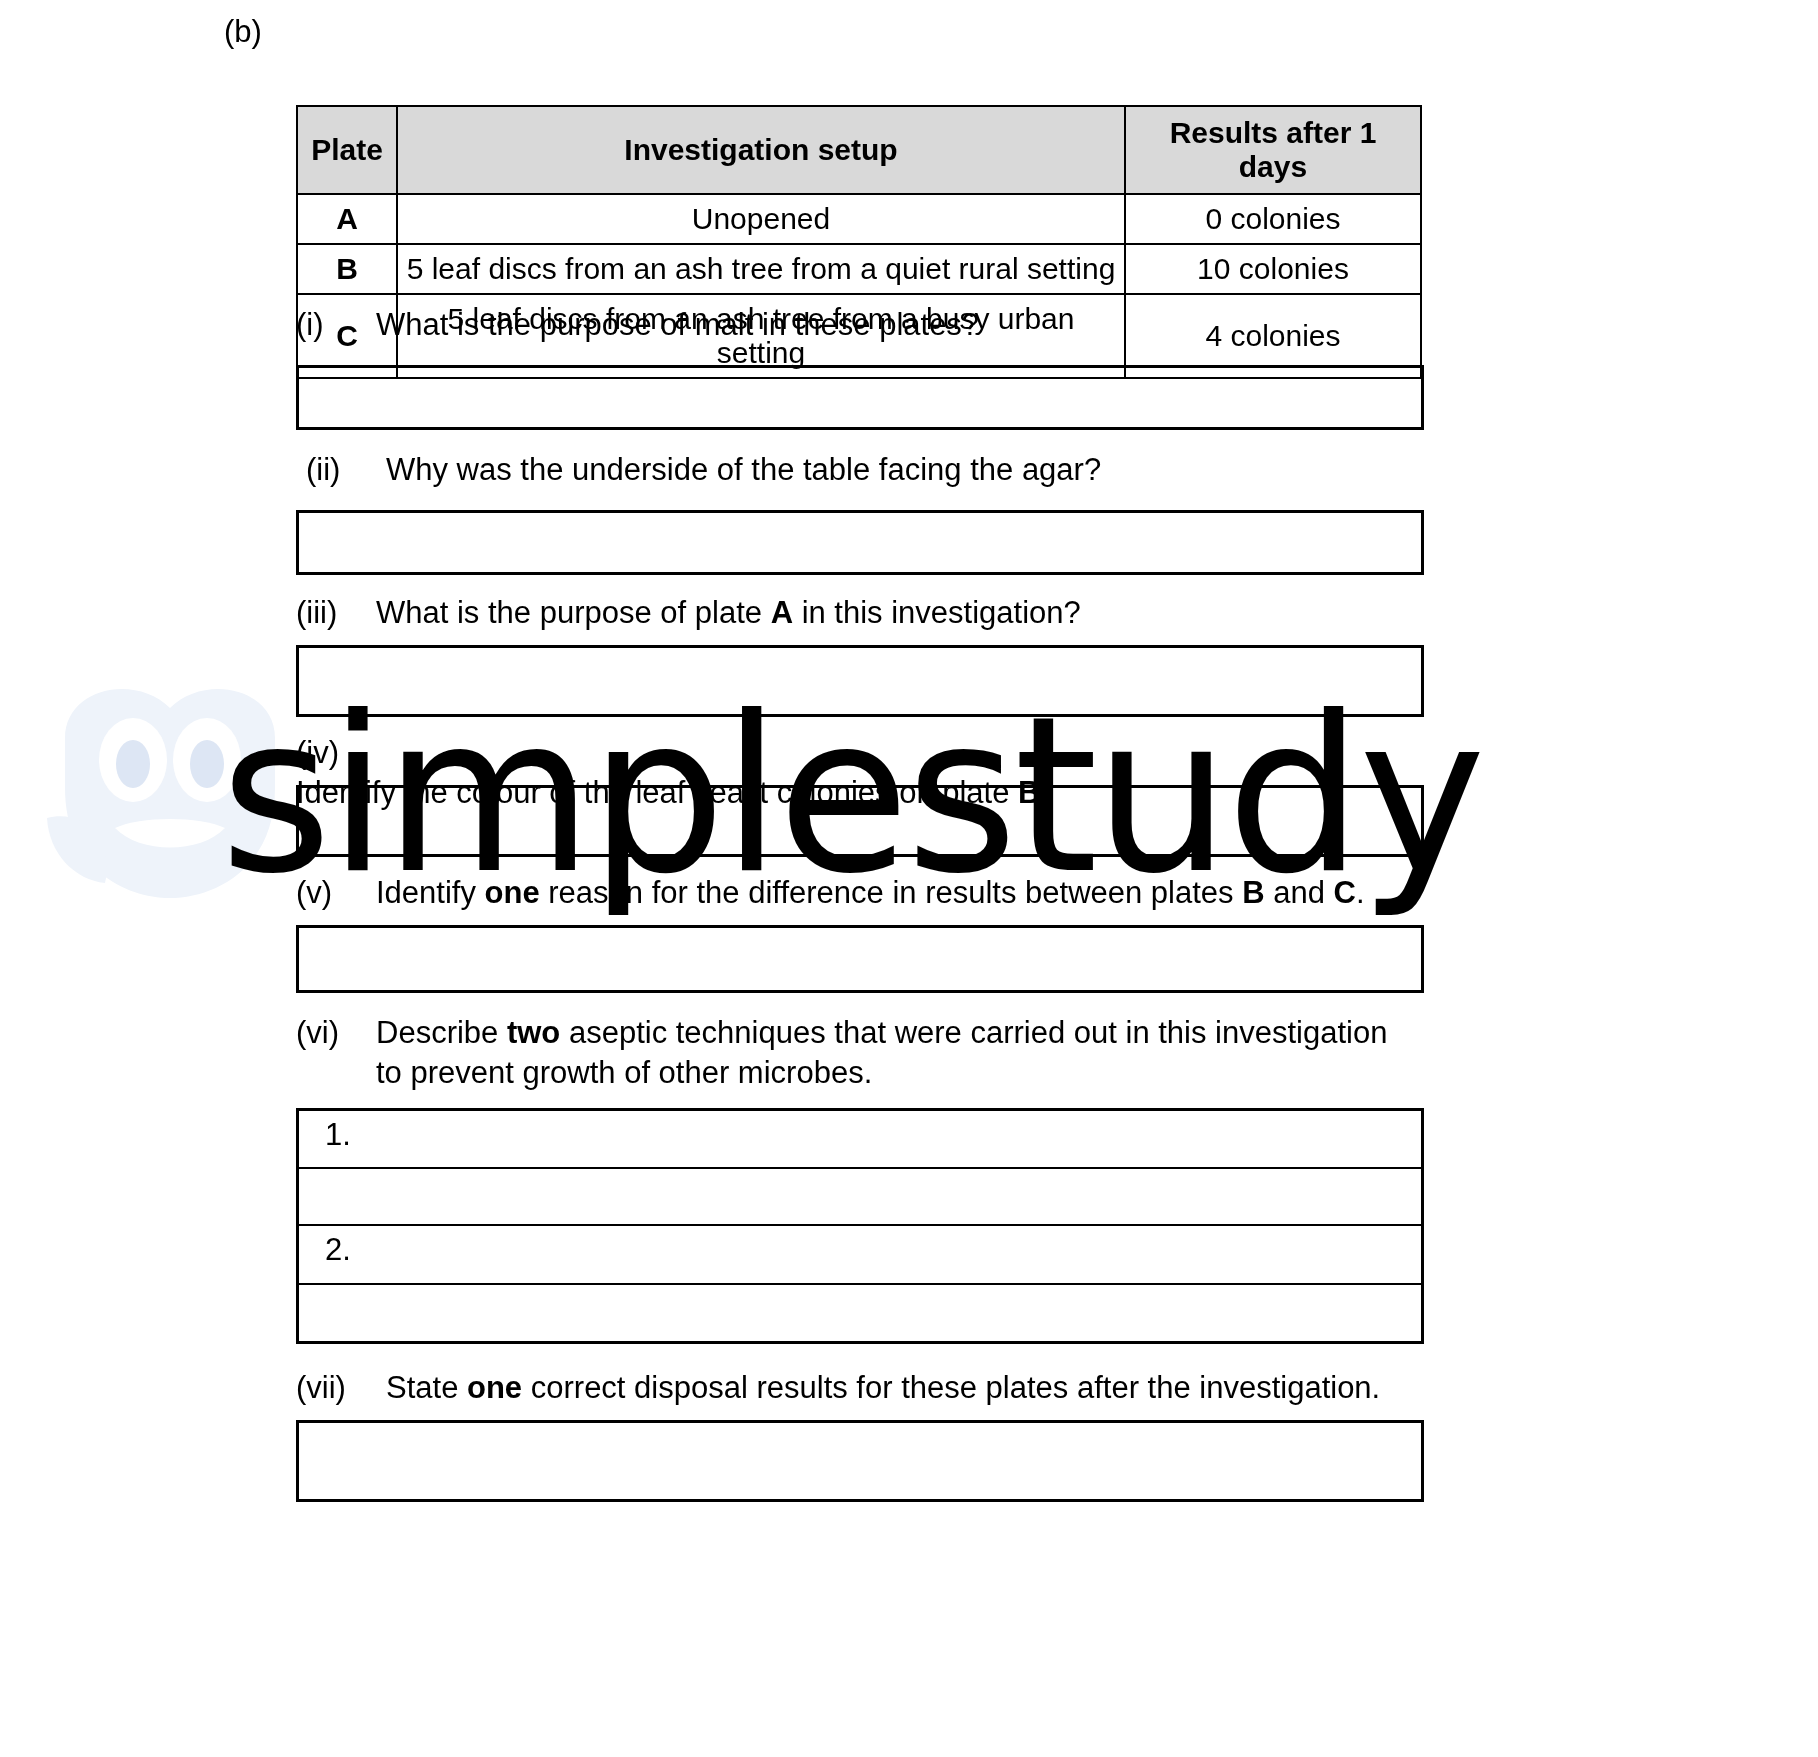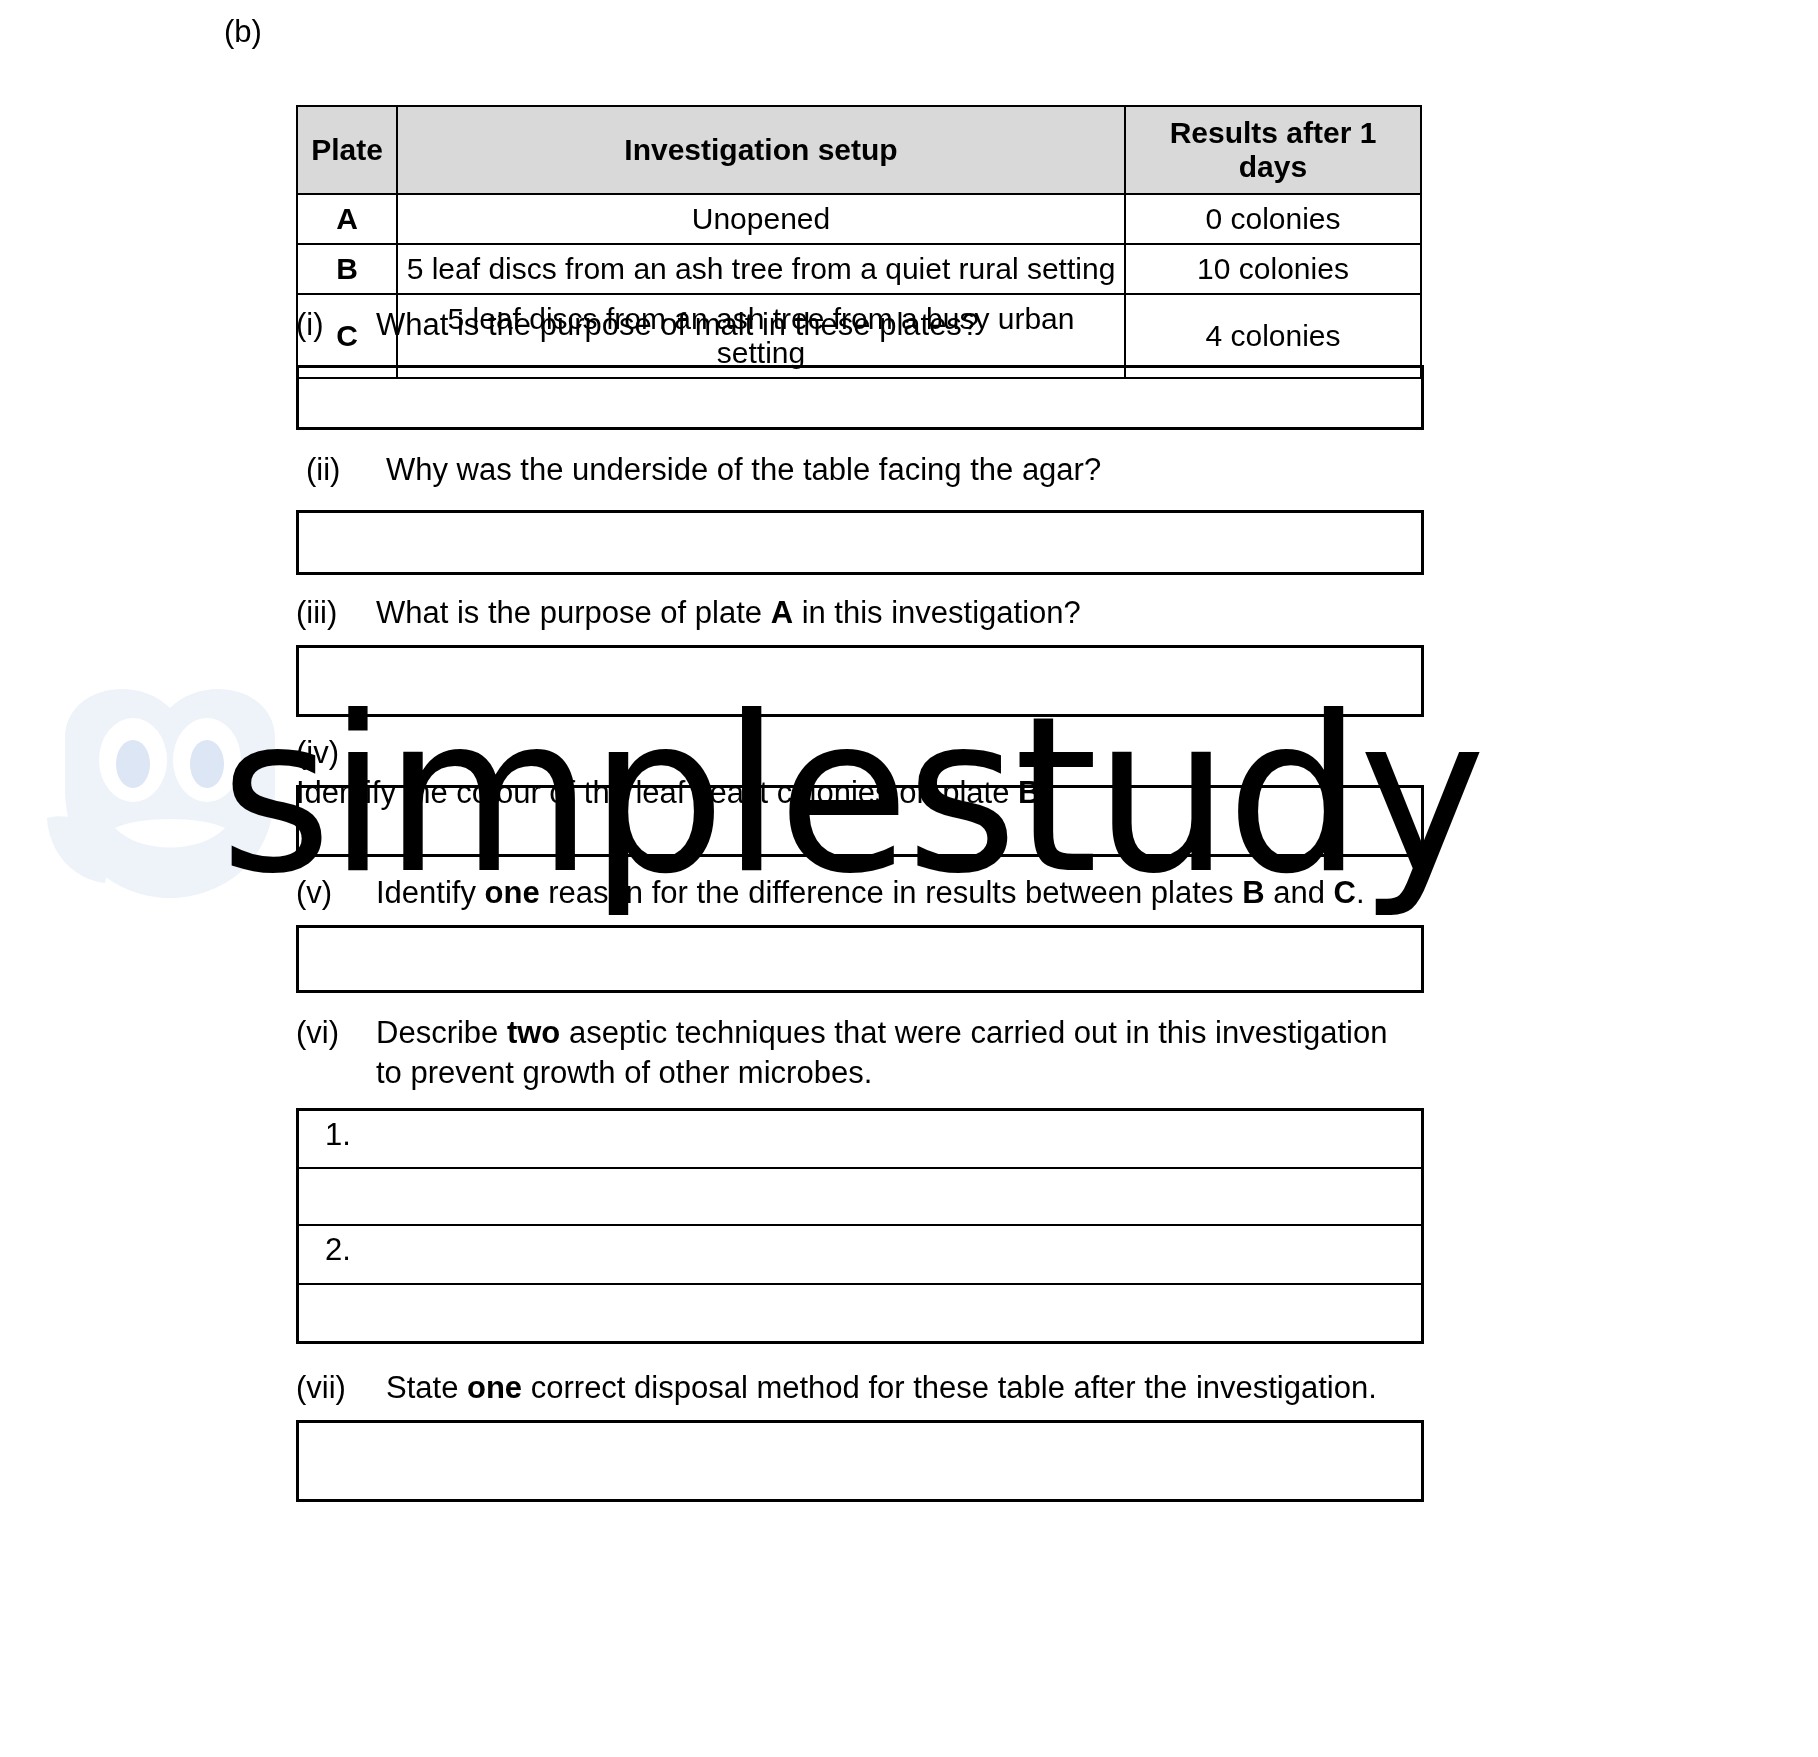--- a/index.html
+++ b/index.html
@@ -230,18 +230,18 @@
     </div>
     <div class="answer-grid" style="left:296px; top:1108px; width:1128px; height:236px;">
       <div class="gridline" style="height:60px;">1.</div>
       <div class="gridline" style="height:58px;"></div>
       <div class="gridline" style="height:60px;">2.</div>
       <div class="gridline" style="height:58px;"></div>
     </div>
 
     <div class="qrow rq" style="left:296px; top:1368px; width:1130px;">
       <div class="marker" style="width:90px;">(vii)</div>
-      <div class="qtext"><span>State </span><b>one</b><span> correct disposal method for these table after the investigation.</span></div>
+      <div class="qtext"><span>State </span><b>one</b><span> correct disposal results for these plates after the investigation.</span></div>
     </div>
     <div class="answer-box" style="left:296px; top:1420px; width:1128px; height:82px;"></div>
 
   </div>
 </div>
 
 </body></html>

